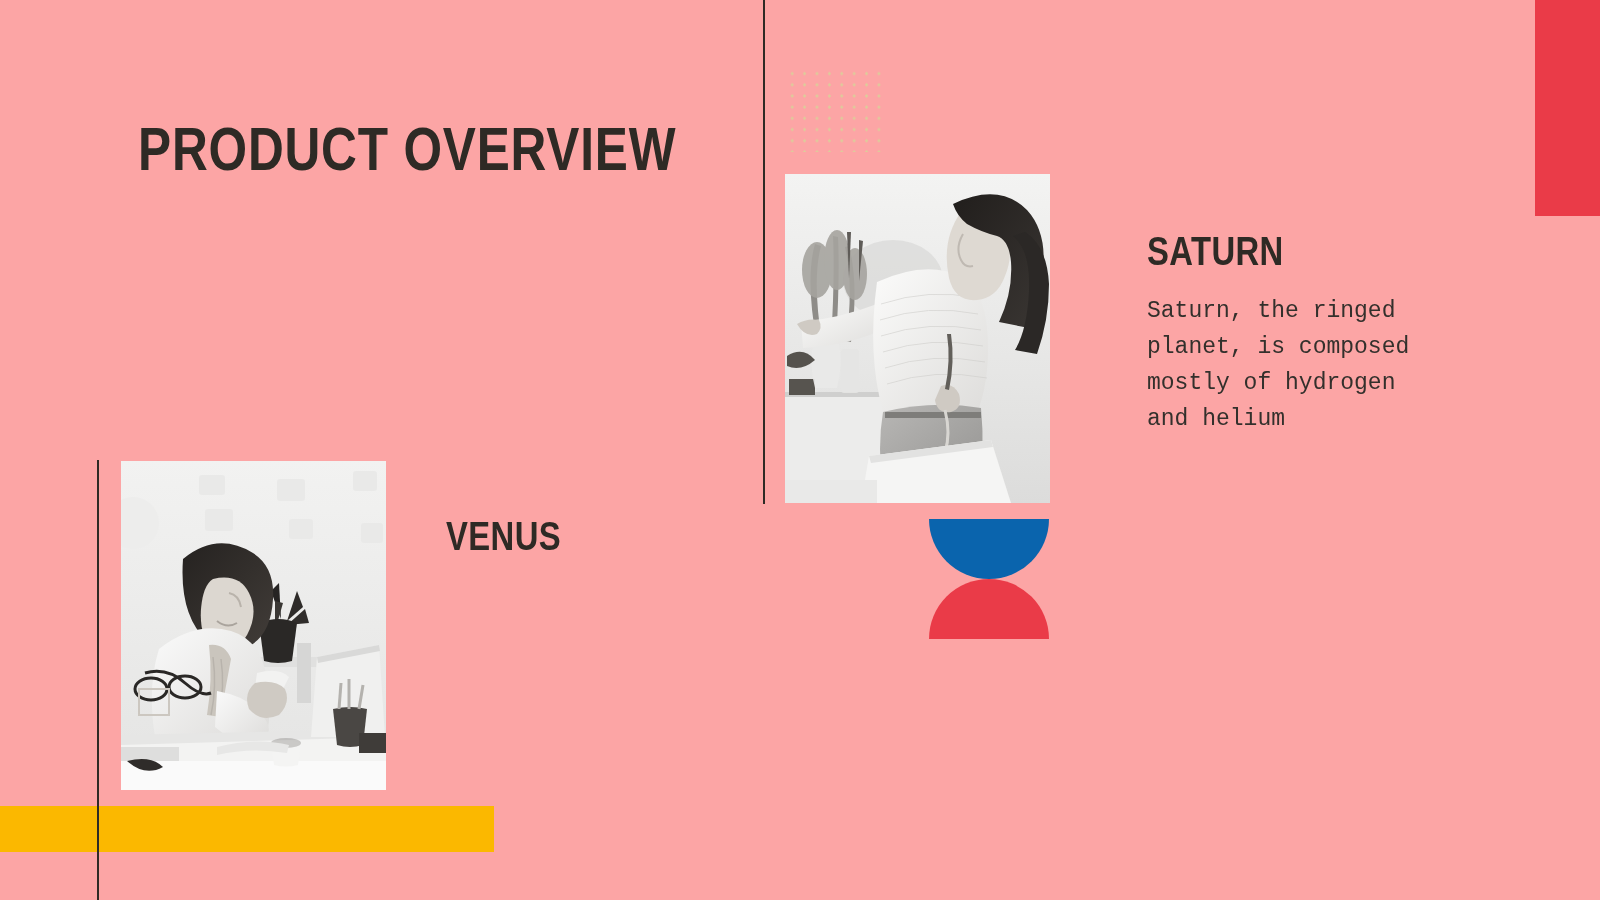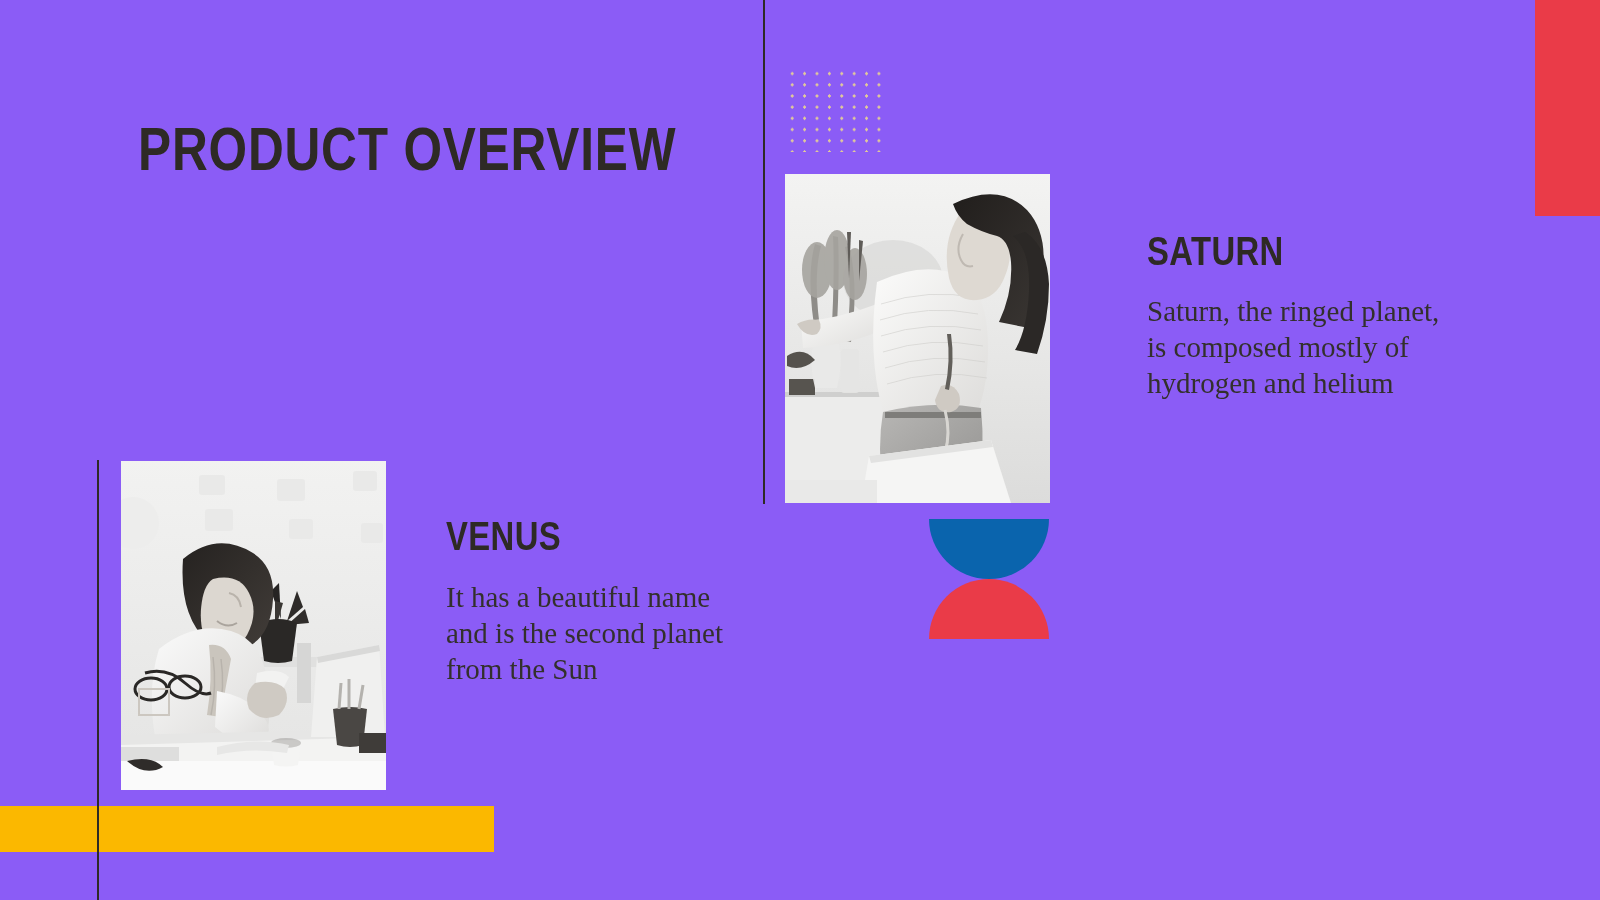--- a/index.html
+++ b/index.html
@@ -15,21 +15,21 @@
     font-family: "Liberation Sans", sans-serif;
     background: #f7ead7;
     position: relative;
   }
 
   .slide {
     position: absolute;
     top: 0; left: 0;
     width: 1600px;
     height: 900px;
-    background: #8b5cf6;
+    background: #fca5a5;
     overflow: hidden;
   }
 
   
 
   .red-corner-block {
     position: absolute;
     top: 0;
     left: 1535px;
     width: 65px;
@@ -155,23 +155,23 @@
     font-size: 40px;
     line-height: 44px;
     letter-spacing: 0.5px;
     color: #2e2a25;
     transform: scaleX(0.82);
     transform-origin: left top;
     white-space: nowrap;
   }
 
   .block-body {
-    font-family: Liberation Serif, serif;
+    font-family: Liberation Mono, monospace;
     font-weight: 400;
-    font-size: 29px;
+    font-size: 23px;
     line-height: 36px;
     color: #33302c;
   }
 
   .text-saturn {
     position: absolute;
     left: 1147px;
     top: 229px;
     width: 300px;
     z-index: 4;
@@ -379,20 +379,19 @@
 
       <path d="M96 286 q40 -10 72 -2 l-2 8 q-36 -6 -70 2z" fill="#e7e7e6"></path>
       <rect x="0" y="286" width="58" height="14" fill="#dededd"></rect>
       <path d="M6 300 q24 -6 36 6 q-18 10 -36 -6z" fill="#2f2c2a"></path>
       <rect x="238" y="272" width="27" height="20" fill="#3f3c39"></rect>
     </svg>
   </div>
 
   <div class="text-venus">
     <div class="block-heading">VENUS</div>
-    <div class="block-body">It has a beautiful name and is the second planet from the Sun</div>
   </div>
 
   <div class="yellow-bar"></div>
 
   <div class="rule-vertical" style="left:97px; top:852px; height:48px; z-index:8;"></div>
 
 </div>
 
 </body></html>

